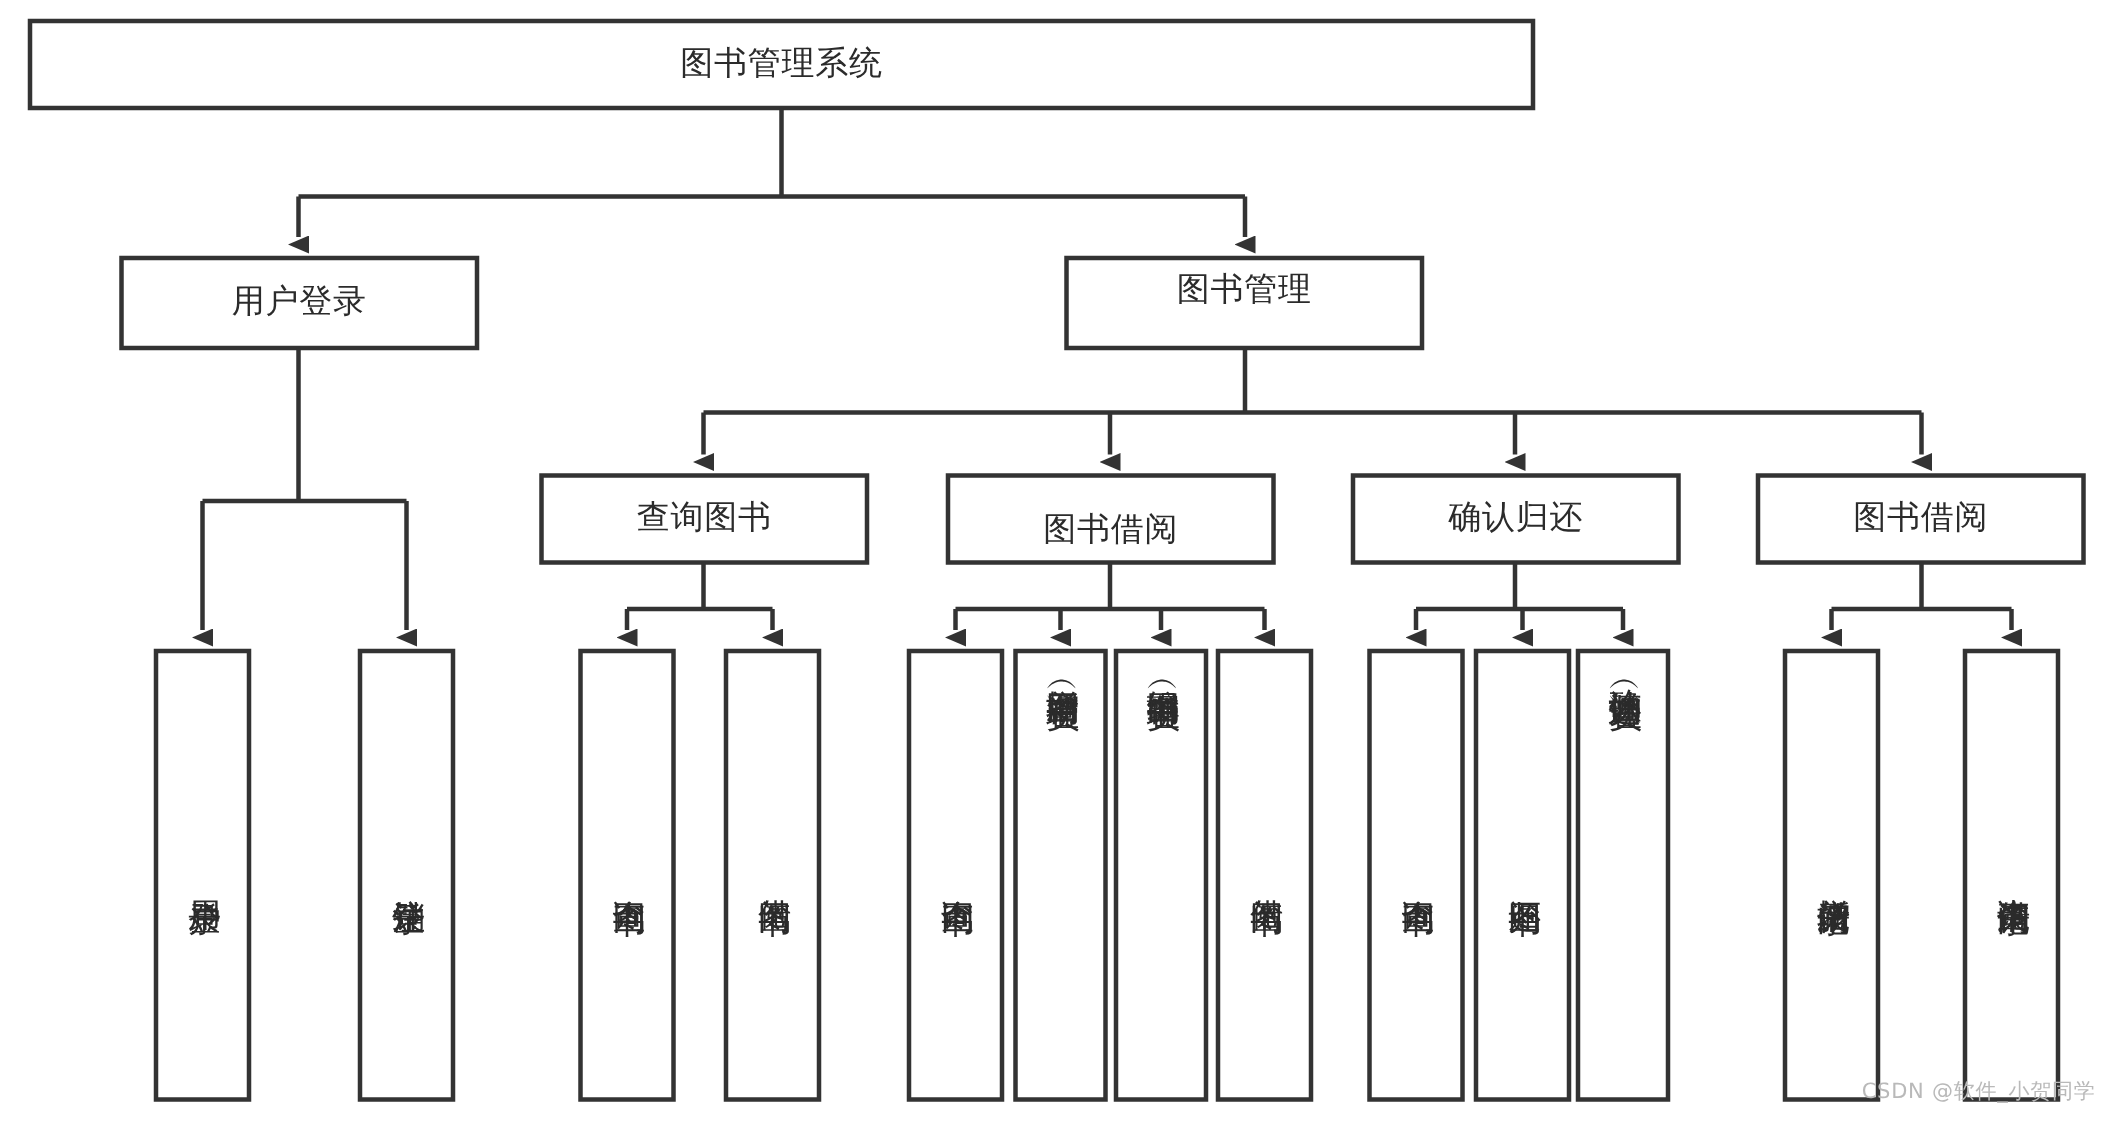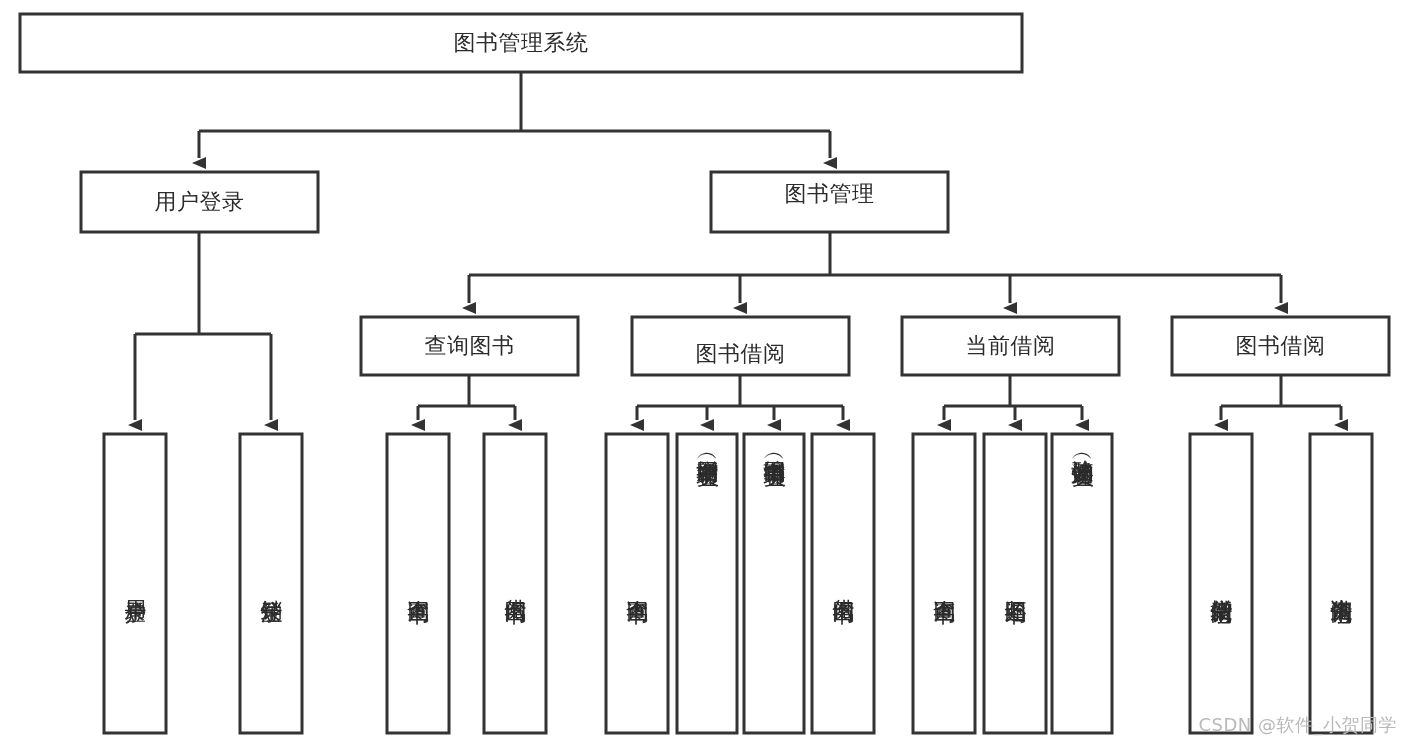--- a/index.html
+++ b/index.html
@@ -64,21 +64,21 @@
     writing-mode: vertical-rl;
     text-orientation: upright;
     white-space: nowrap;
     pointer-events: none;
   }
   .watermark {
     position: absolute;
     right: 8px;
     bottom: 10px;
     color: #b9b9b9;
-    font-size: 18px;
+    font-size: 14px;
     letter-spacing: 0.5px;
     white-space: nowrap;
     user-select: none;
   }
 </style>
 </head>
 <body>
 
 <div id="diagram-root">
 
@@ -151,21 +151,21 @@
     <path class="connector" marker-end="url(#arrow)" d="M1341,406 L1341,420"></path>
   </svg>
 
   <div class="node-label-h" style="left:20px; top:14px; width:1002px; height:58px;">图书管理系统</div>
 
   <div class="node-label-h" style="left:81px; top:172px; width:237px; height:60px;">用户登录</div>
   <div class="node-label-h" style="left:711px; top:172px; width:237px; height:44px;">图书管理</div>
 
   <div class="node-label-h" style="left:361px; top:317px; width:217px; height:58px;">查询图书</div>
   <div class="node-label-h" style="left:632px; top:317px; width:217px; height:74px;">图书借阅</div>
-  <div class="node-label-h" style="left:902px; top:317px; width:217px; height:58px;">当前借阅</div>
+  <div class="node-label-h" style="left:902px; top:317px; width:217px; height:58px;">确认归还</div>
   <div class="node-label-h" style="left:1172px; top:317px; width:217px; height:58px;">图书借阅</div>
 
   <div class="node-label-v" style="left:104px; top:434px; width:62px; height:299px;">用户登录</div>
   <div class="node-label-v" style="left:240px; top:434px; width:62px; height:299px;">注销登录</div>
 
   <div class="node-label-v" style="left:387px; top:434px; width:62px; height:299px;">查询图书</div>
   <div class="node-label-v" style="left:484px; top:434px; width:62px; height:299px;">借阅图书</div>
 
   <div class="node-label-v" style="left:606px; top:434px; width:62px; height:299px;">查询图书</div>
   <div class="node-label-v" style="left:677px; top:434px; width:60px; height:299px; justify-content:flex-start; padding-top:8px; box-sizing:border-box;">新增图书（管理员）</div>

